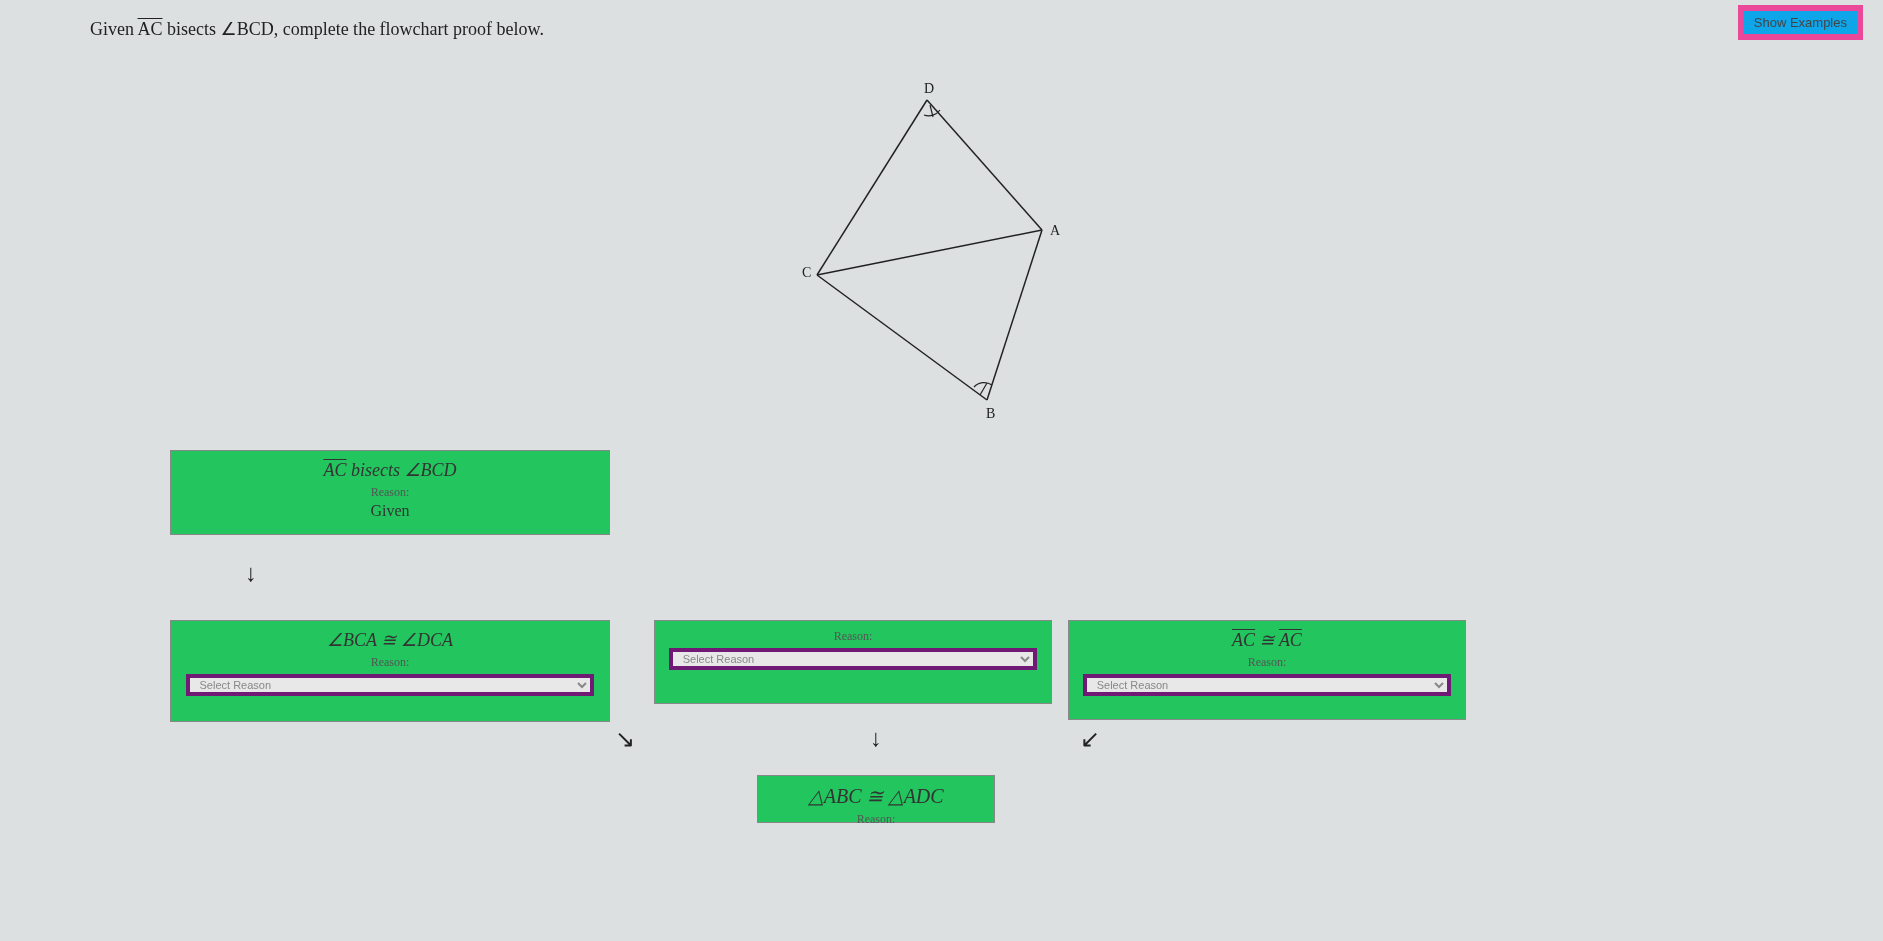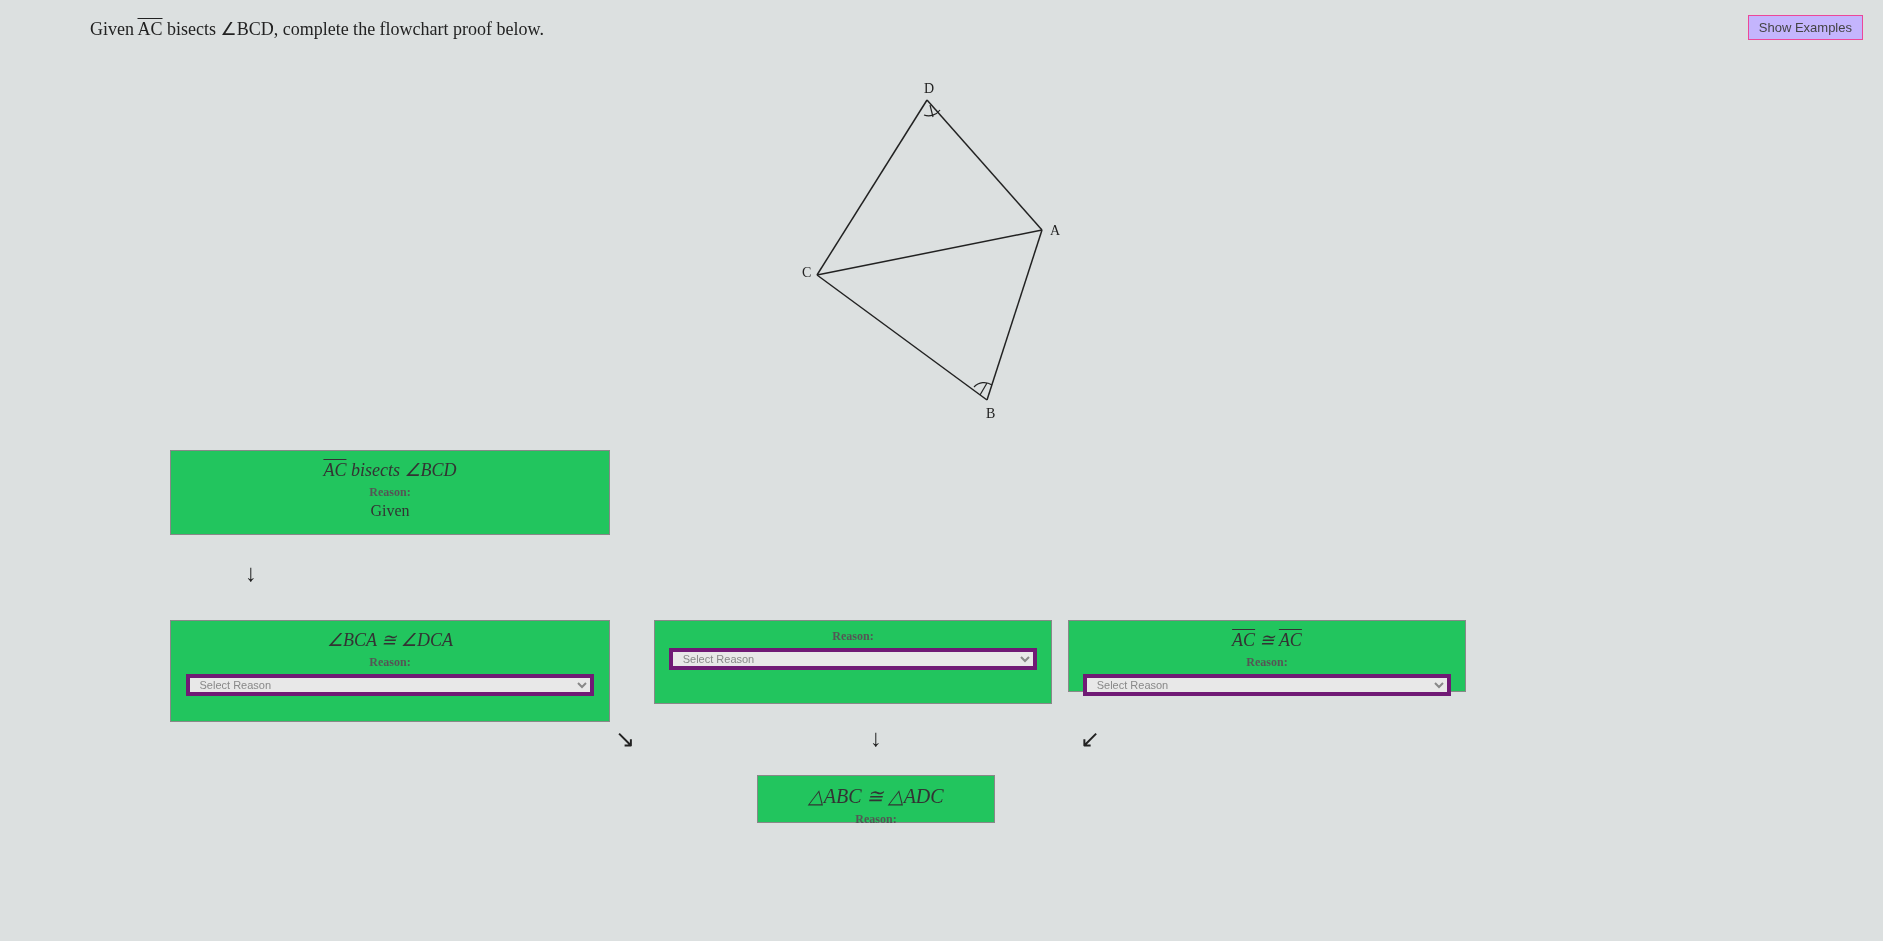--- a/index.html
+++ b/index.html
@@ -19,24 +19,24 @@
       padding: 12px 20px 0 90px;
       height: 40px;
     }
     .prompt {
       font-size: 18px;
       color: #222;
       padding-top: 4px;
     }
     .overline { text-decoration: overline; }
     .show-examples {
-      border: 1px solid #ec4899;
+      border: 6px solid #ec4899;
       padding: 4px 10px;
       font-size: 13px;
-      background: #c4b5fd;
+      background: #0ea5e9;
       color: #444;
       margin-top: 10px;
       cursor: pointer;
     }
     .diagram-area {
       display: flex;
       justify-content: center;
       align-items: center;
       height: 400px;
       margin-top: 10px;
@@ -51,40 +51,40 @@
       height: 490px;
     }
     .box {
       position: absolute;
       border: 1px solid #888;
       background: #22c55e;
       text-align: center;
       padding: 8px 6px;
     }
     .stmt { font-size: 18px; margin-bottom: 4px; font-family: Georgia, serif; font-style: italic; }
-    .reason-lbl { font-size: 12px; color: #555; margin-bottom: 2px; font-weight: bold; }
+    .reason-lbl { font-size: 12px; color: #555; margin-bottom: 2px; }
     .given { font-size: 16px; color: #333; }
     .select-reason {
       display: block;
       width: 96%;
       margin: 4px auto 0 auto;
       height: 22px;
       border: 4px solid #701a75;
       background: #e8e8e8;
       font-size: 11px;
       color: #888;
       padding-left: 6px;
       text-align: left;
     }
 
     
     #box-given { left: 170px; top: 0px; width: 440px; height: 85px; }
     #box-bca   { left: 170px; top: 170px; width: 440px; height: 102px; }
     #box-bd    { left: 654px; top: 170px; width: 398px; height: 84px; }
-    #box-ac    { left: 1068px; top: 170px; width: 398px; height: 72px; }
+    #box-ac    { left: 1068px; top: 170px; width: 398px; height: 100px; }
     #box-conc  { left: 757px; top: 325px; width: 238px; height: 48px; }
 
     .arrow {
       position: absolute;
       font-size: 24px;
       color: #222;
       pointer-events: none;
     }
   </style>
 </head>

